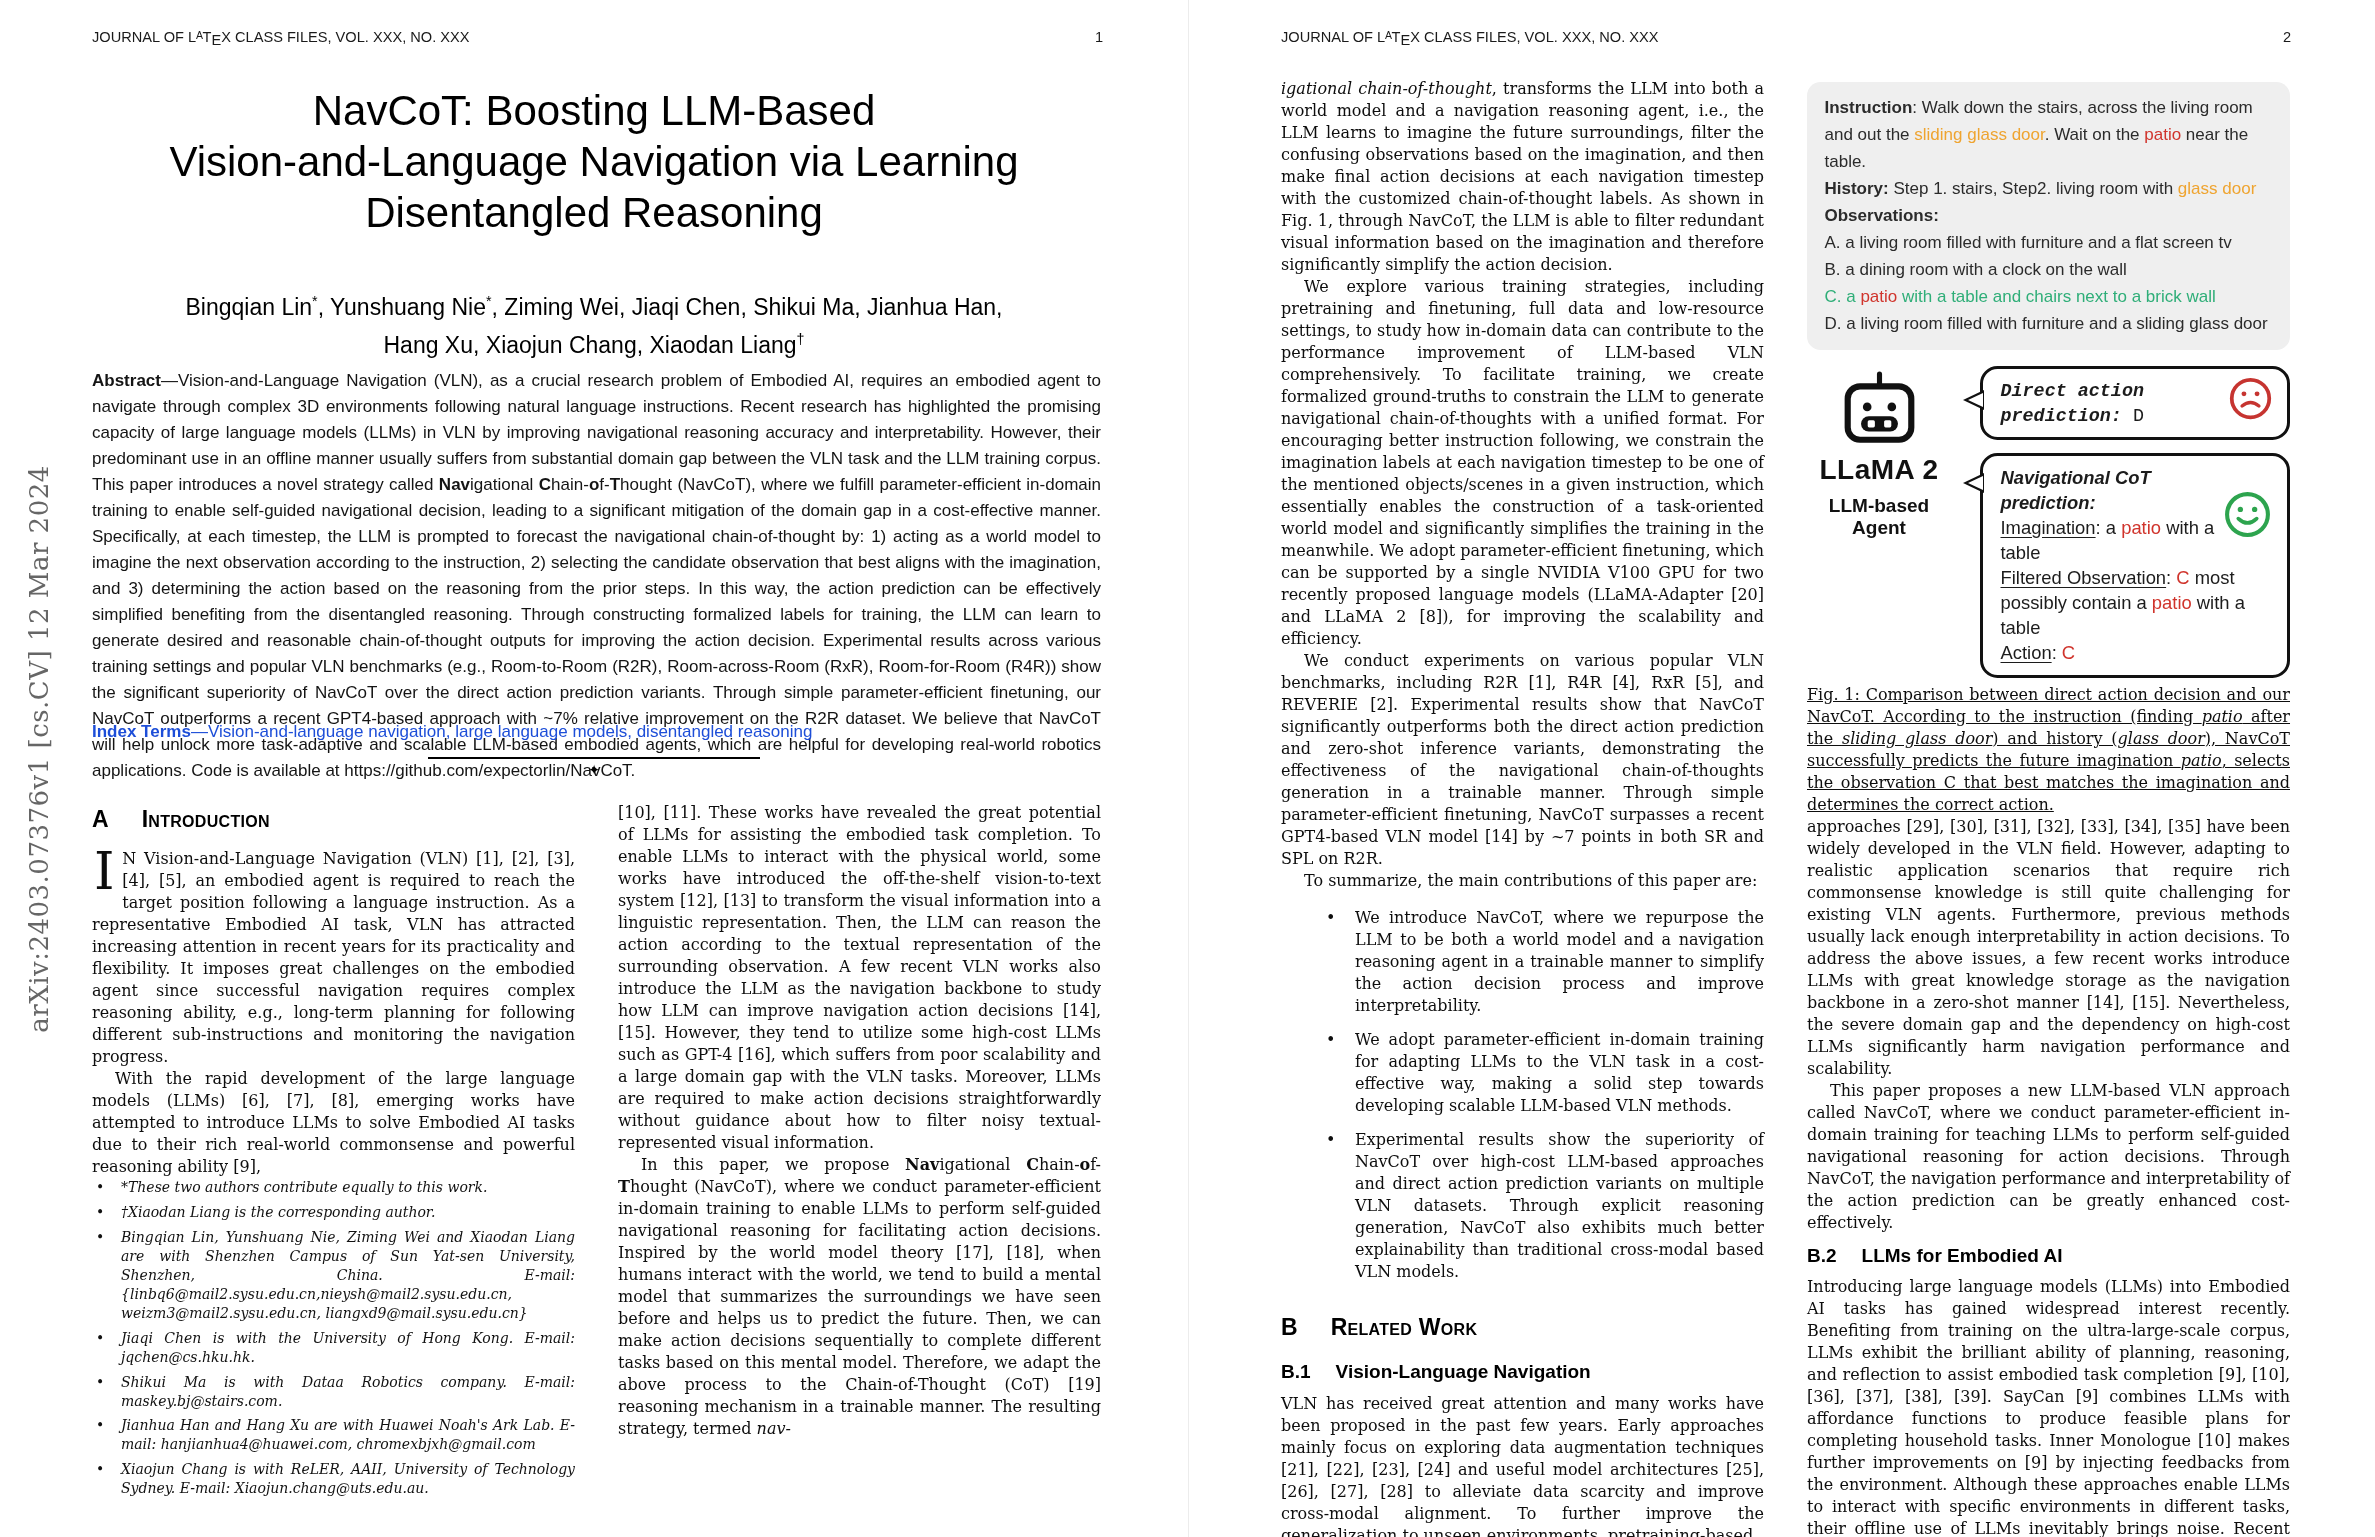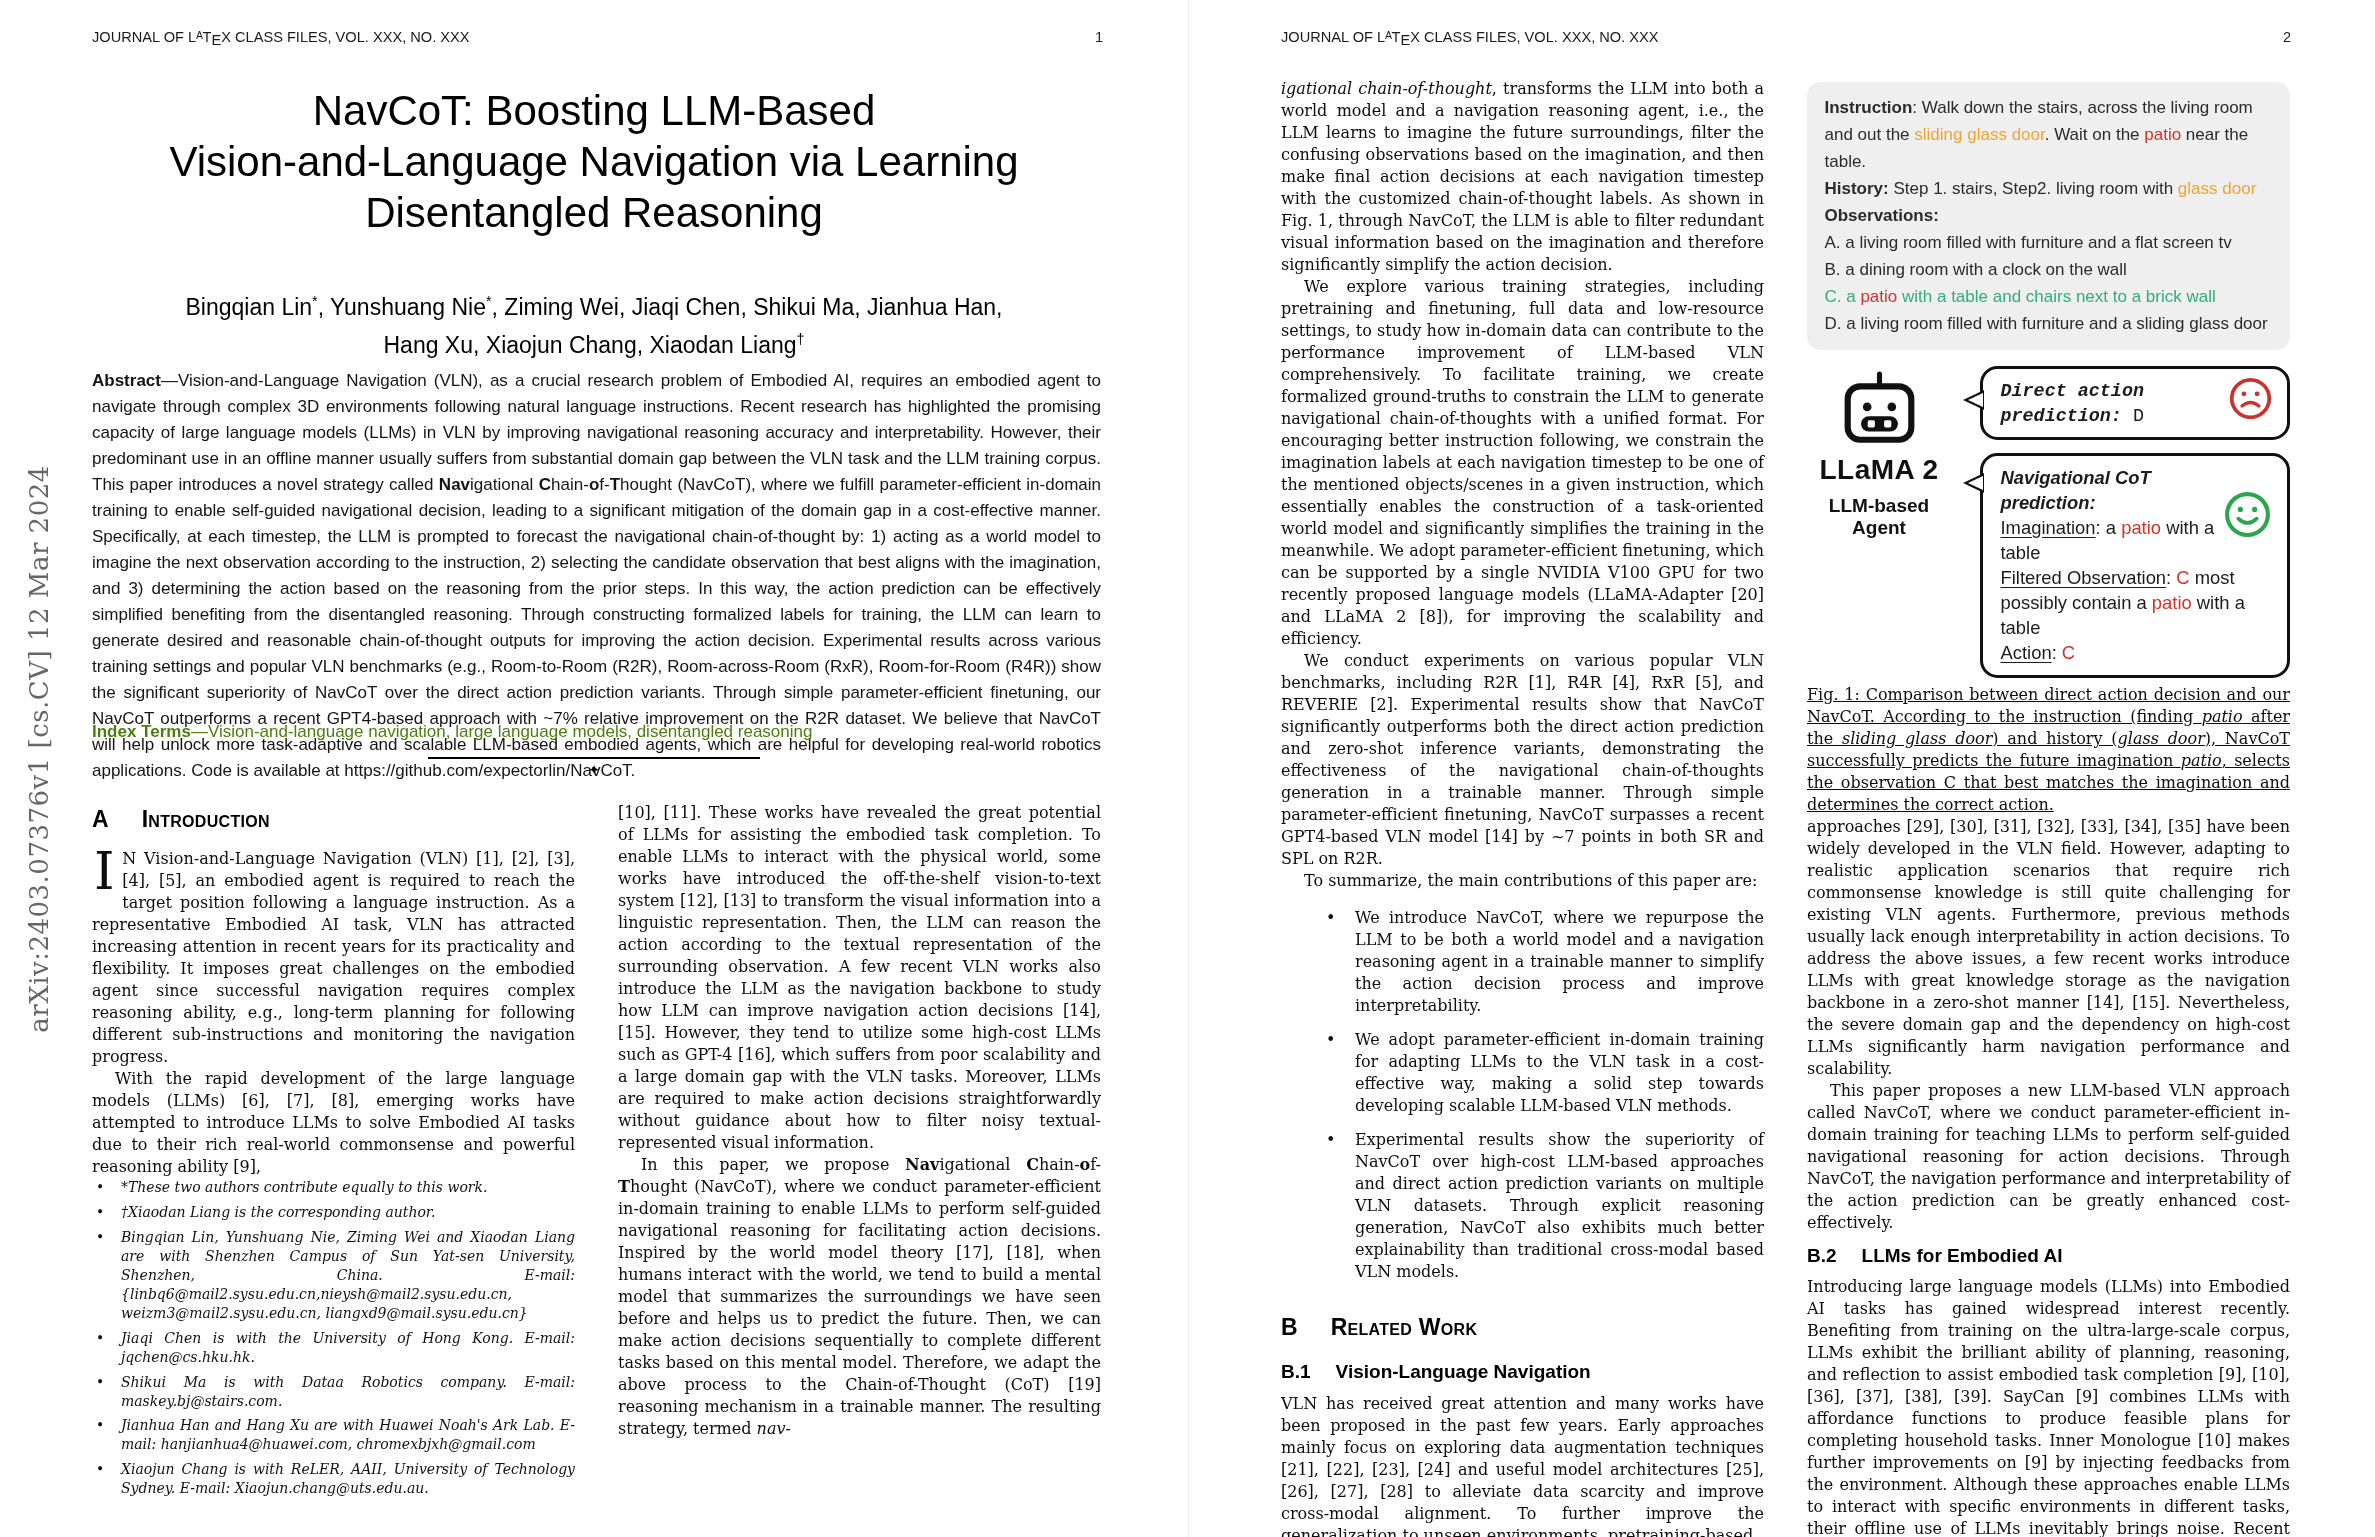--- a/index.html
+++ b/index.html
@@ -21,21 +21,21 @@
 
   .title { position:absolute; top:85px; left:39px; right:39px; text-align:center;
     font-family:"Liberation Sans",sans-serif; font-size:42px; line-height:51px; color:#000; font-weight:400; }
   .authors { position:absolute; top:285px; left:39px; right:39px; text-align:center;
     font-family:"Liberation Sans",sans-serif; font-size:23px; line-height:32px; color:#000; }
   .sup { vertical-align:super; font-size:0.62em; }
 
   .abstract { position:absolute; top:368px; left:92px; width:1009px;
     font-family:"Liberation Sans",sans-serif; font-size:17px; line-height:26px; text-align:justify; color:#141414; }
   .index-terms { position:absolute; top:719px; left:92px; width:1009px;
-    font-family:"Liberation Sans",sans-serif; font-size:17px; line-height:26px; text-align:justify; color:#4d7c0f; }
+    font-family:"Liberation Sans",sans-serif; font-size:17px; line-height:26px; text-align:justify; color:#1d4ed8; }
 
   .divider { position:absolute; top:757px; left:0; width:1188px; text-align:center; }
   .divider-rule { width:332px; height:1.9px; background:#000; margin:0 auto; }
   .divider-diamond { font-size:14.6px; line-height:15.5px; margin-top:3.9px; color:#000; }
 
   .cols { position:absolute; left:92px; display:flex; column-gap:43px; }
   #page-1 .cols { top:802px; width:1009px; height:693px; }
   #page-2 .cols { top:78px;  width:1009px; height:1388px; }
   .col { width:483px; font-family:"DejaVu Serif",serif; font-size:16px; line-height:22px;
     text-align:justify; color:#0d0d0d; display:flex; flex-direction:column; }

